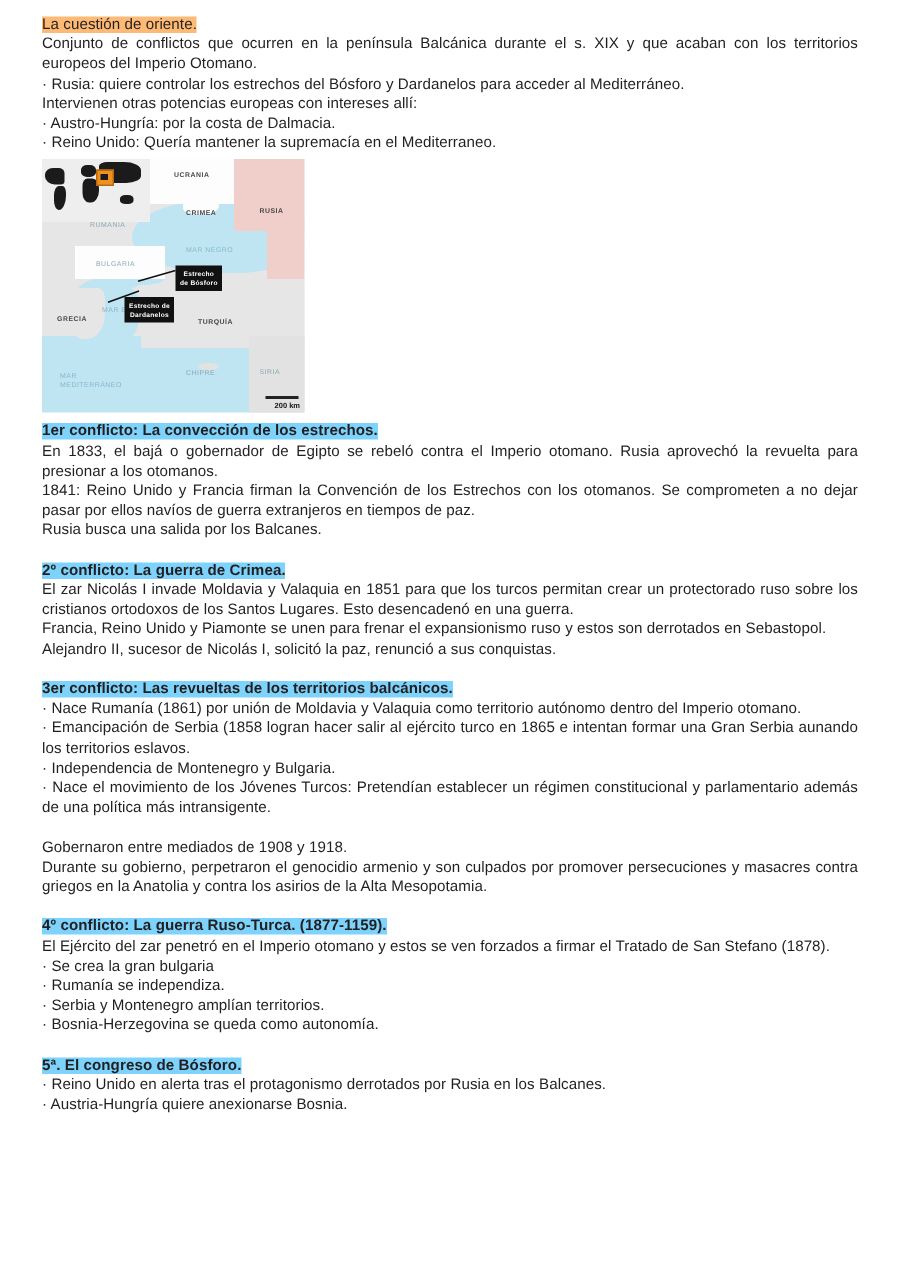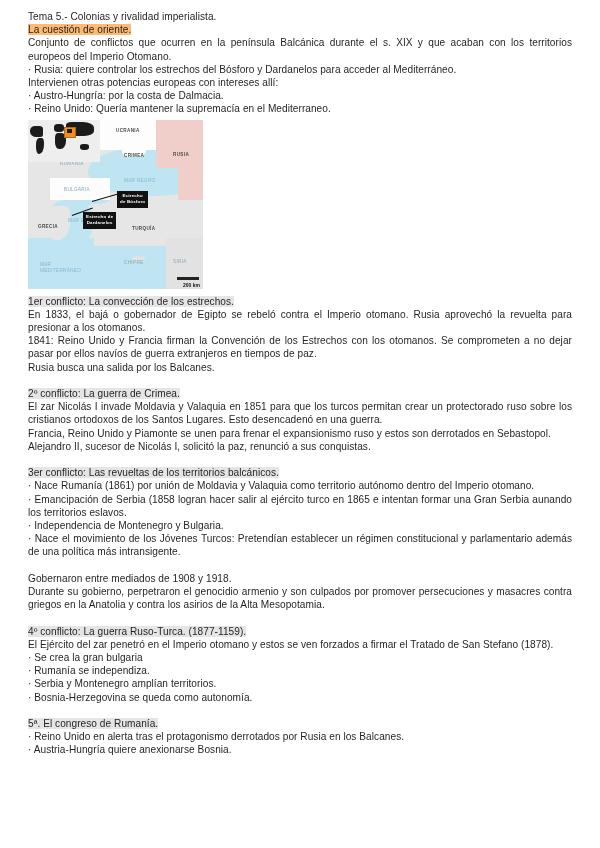--- a/index.html
+++ b/index.html
@@ -32,23 +32,24 @@
     text-align: justify;
     text-align-last: left;
   }
   .hl-pink {
     background: #fdba74;
     display: inline;
     box-decoration-break: clone;
     -webkit-box-decoration-break: clone;
   }
   .hl-green {
-    background: #e5e5e5;
+    background: #7dd3fc;
     display: inline;
     box-decoration-break: clone;
+    font-weight: bold;
     -webkit-box-decoration-break: clone;
   }
   .blank {
     height: 13.2px;
   }
 
   
   .map-figure {
     position: relative;
     width: 175px;
@@ -163,21 +164,20 @@
   .scalelabel {
     position: absolute; right: 3px; bottom: 1px;
     font-size: 5px; font-weight: bold; color: #111111;
   }
 </style>
 </head>
 <body>
 
 <div class="page">
 
-  <p class="line">Tema 5.- Colonias y rivalidad imperialista.</p>
 
   <p class="line"><span class="hl-pink">La cuestión de oriente.</span></p>
 
   <p class="line just">Conjunto de conflictos que ocurren en la península Balcánica durante el s. XIX y que acaban con los territorios europeos del Imperio Otomano.</p>
   <p class="line">· Rusia: quiere controlar los estrechos del Bósforo y Dardanelos para acceder al Mediterráneo.</p>
   <p class="line">Intervienen otras potencias europeas con intereses allí:</p>
   <p class="line">· Austro-Hungría: por la costa de Dalmacia.</p>
   <p class="line">· Reino Unido: Quería mantener la supremacía en el Mediterraneo.</p>
 
   <div class="map-figure">
@@ -267,17 +267,17 @@
 
   <p class="line"><span class="hl-green">4º conflicto: La guerra Ruso-Turca. (1877-1159).</span></p>
   <p class="line just">El Ejército del zar penetró en el Imperio otomano y estos se ven forzados a firmar el Tratado de San Stefano (1878).</p>
   <p class="line">· Se crea la gran bulgaria</p>
   <p class="line">· Rumanía se independiza.</p>
   <p class="line">· Serbia y Montenegro amplían territorios.</p>
   <p class="line">· Bosnia-Herzegovina se queda como autonomía.</p>
 
   <div class="blank"></div>
 
-  <p class="line"><span class="hl-green">5ª. El congreso de Rumanía.</span></p>
+  <p class="line"><span class="hl-green">5ª. El congreso de Bósforo.</span></p>
   <p class="line">· Reino Unido en alerta tras el protagonismo derrotados por Rusia en los Balcanes.</p>
   <p class="line">· Austria-Hungría quiere anexionarse Bosnia.</p>
 
 </div>
 
 </body></html>

